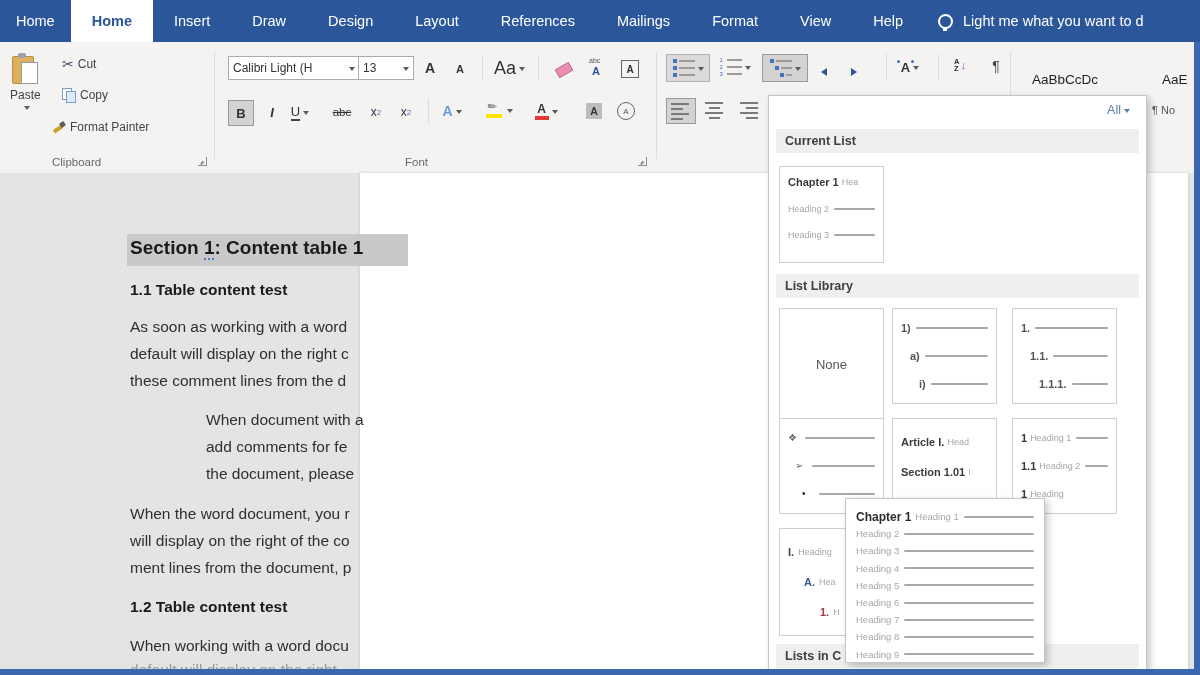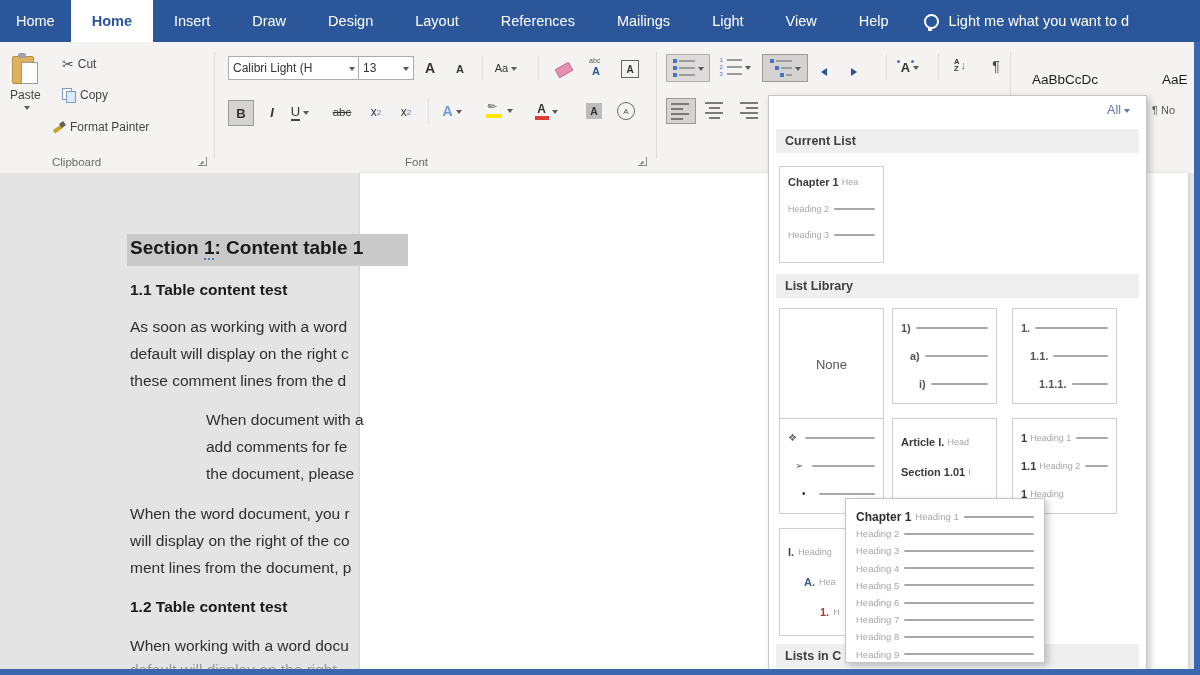--- a/index.html
+++ b/index.html
@@ -116,21 +116,21 @@
 
   <div class="topbar">
     <span class="tab" style="padding:0 16px;">Home</span>
     <span class="tab active">Home</span>
     <span class="tab">Insert</span>
     <span class="tab">Draw</span>
     <span class="tab">Design</span>
     <span class="tab">Layout</span>
     <span class="tab">References</span>
     <span class="tab">Mailings</span>
-    <span class="tab">Light</span>
+    <span class="tab">Format</span>
     <span class="tab">View</span>
     <span class="tab">Help</span>
     <span class="tellme">
       <span class="bulb"></span>
       <span>Light me what you want to d</span>
     </span>
   </div>
 
   <div class="ribbon">
 
@@ -169,21 +169,21 @@
     <div class="abs fbtn" style="left:418px;top:14px;">
       <span class="grow-a">A</span>
         <span class="grow-a up"></span>
     </div>
     <div class="abs fbtn" style="left:448px;top:15px;">
       <span class="grow-a" style="font-size:11px;">A</span>
         <span class="grow-a dn"></span>
     </div>
     <span class="vsep" style="left:482px;top:14px;bottom:auto;height:24px;"></span>
     <div class="abs fbtn" style="left:494px;top:14px;">
-      <span style="font-size:11px;color:#333;">Aa</span>
+      <span style="font-size:18px;color:#333;">Aa</span>
       <span class="caret"></span>
     </div>
     <span class="vsep" style="left:538px;top:14px;bottom:auto;height:24px;"></span>
     <div class="abs fbtn" style="left:552px;top:16px;">
       <span class="eraser"></span>
     </div>
     <div class="abs fbtn" style="left:586px;top:13px;">
       <span class="ruby">
         <span class="t">abc</span>
         <span class="a">A</span>

